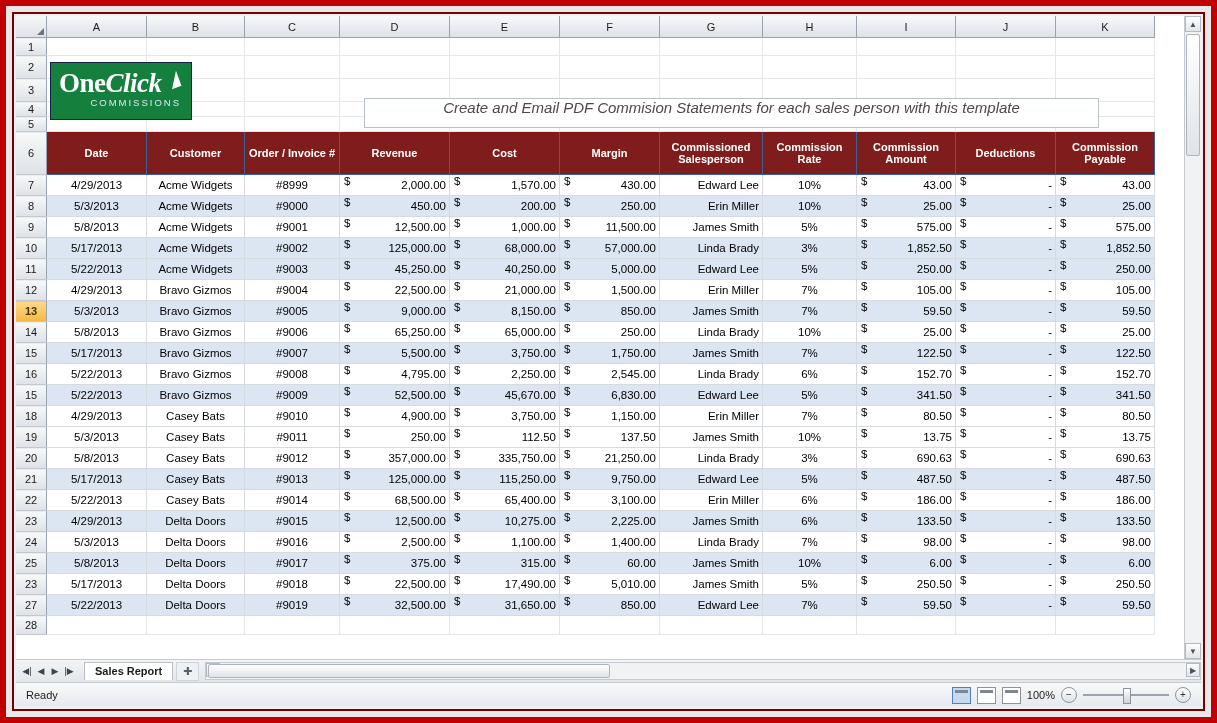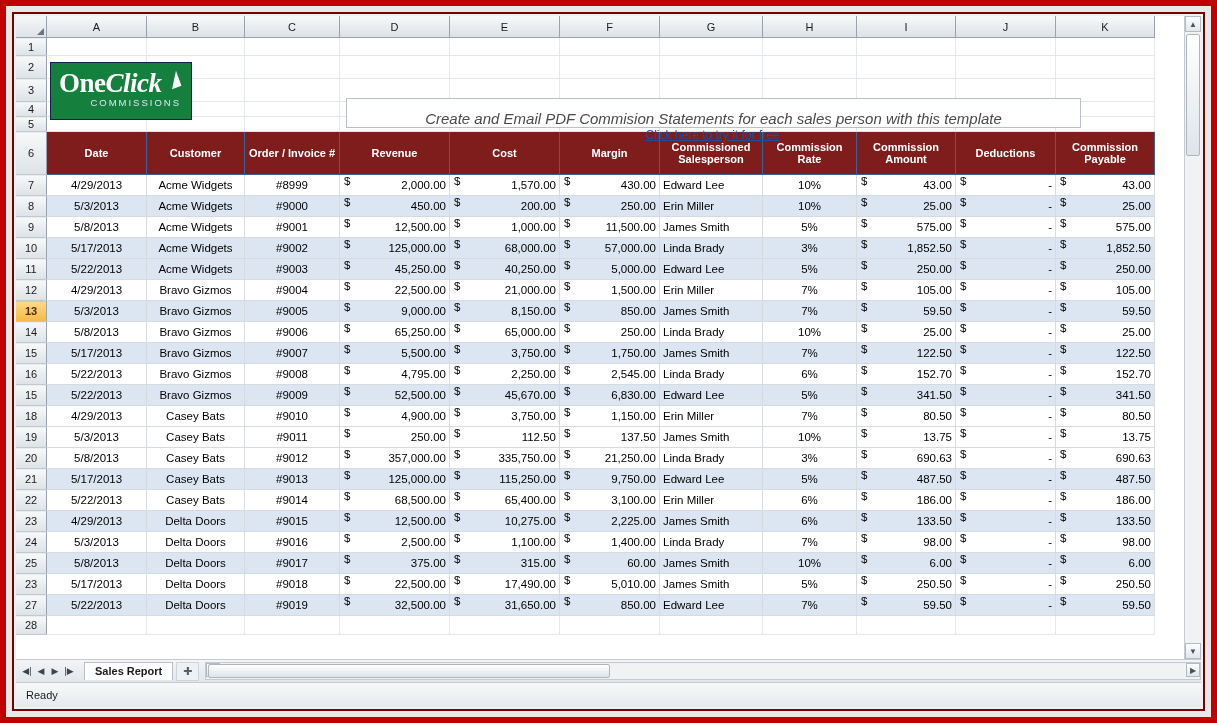--- a/index.html
+++ b/index.html
@@ -91,21 +91,21 @@
     white-space:nowrap;
     overflow:hidden;
     background:#ffffff;
   }
   td.blank{border-right:1px solid #e3e7eb;border-bottom:1px solid #e3e7eb;}
 
   
   tr.band td.cell{background:#dce6f2;}
   tr.plain td.cell{background:#ffffff;}
   .ctr{text-align:center;}
-  .lft{text-align:left;margin-left:36px;}
+  .lft{text-align:right;margin-left:36px;}
 
   
   .cur{position:relative;text-align:right;padding-right:5px;}
   .cur .sym{position:absolute;left:4px;top:0;}
 
   
   .tblhead{
     background:#7f1d1d;
     color:#ffffff;
     font-weight:bold;
@@ -145,25 +145,25 @@
     width:0;height:0;
     border-style:solid;
     border-width:0 0 16px 10px;
     border-color:transparent transparent #ffffff transparent;
     transform:rotate(-20deg);
   }
 
   
   .banner{
     position:absolute;
-    left:330px;top:82px;
+    left:348px;top:82px;
     width:733px;height:28px;
     background:#ffffff;
     border:1px solid #b9c0c8;
-    display:flex;align-items:flex-end;justify-content:center;
+    display:flex;align-items:flex-start;justify-content:center;
     font-style:italic;
     font-size:15px;
     color:#4a4a4a;
   }
   .trylink{
     position:absolute;
     left:330px;top:112px;width:733px;
     text-align:center;
     font-size:12px;
     color:#1a4fa0;
@@ -713,23 +713,20 @@
           <div class="logo-main">
             <span>One</span><span class="ital">Click</span>
           </div>
           <div class="logo-sub">COMMISSIONS</div>
           <div class="logo-cursor"></div>
         </div>
 
         <div class="banner">
           <span>Create and Email PDF Commision Statements for each sales person with this template</span>
         </div>
-        <div class="trylink">
-          <span>Click here to try it for free</span>
-        </div>
 
         <div class="vscroll">
           <div class="vs-btn">▲</div>
           <div class="vs-thumb"></div>
           <div class="vs-btn vs-bottom">▼</div>
         </div>
       </div>
 
       <div class="tabbar">
         <div class="navbtns">
@@ -742,17 +739,34 @@
         <div class="newsheet">✚</div>
         <div class="hscroll">
           <div class="hs-left">◀</div>
           <div class="hs-thumb"></div>
           <div class="hs-right">▶</div>
         </div>
       </div>
 
       <div class="statusbar">
         <div class="status-text">Ready</div>
+        <div class="status-right">
+          <span class="viewbtn active">
+              <i></i>
+            </span>
+          <span class="viewbtn">
+              <i></i>
+            </span>
+          <span class="viewbtn">
+              <i></i>
+            </span>
+          <span class="zoomtxt">100%</span>
+          <span class="zoom-minus">−</span>
+          <span class="zoom-track">
+              <span class="zoom-thumb"></span>
+            </span>
+          <span class="zoom-plus">+</span>
+        </div>
       </div>
 
     </div>
   </div>
 </div>
 
 </body></html>

